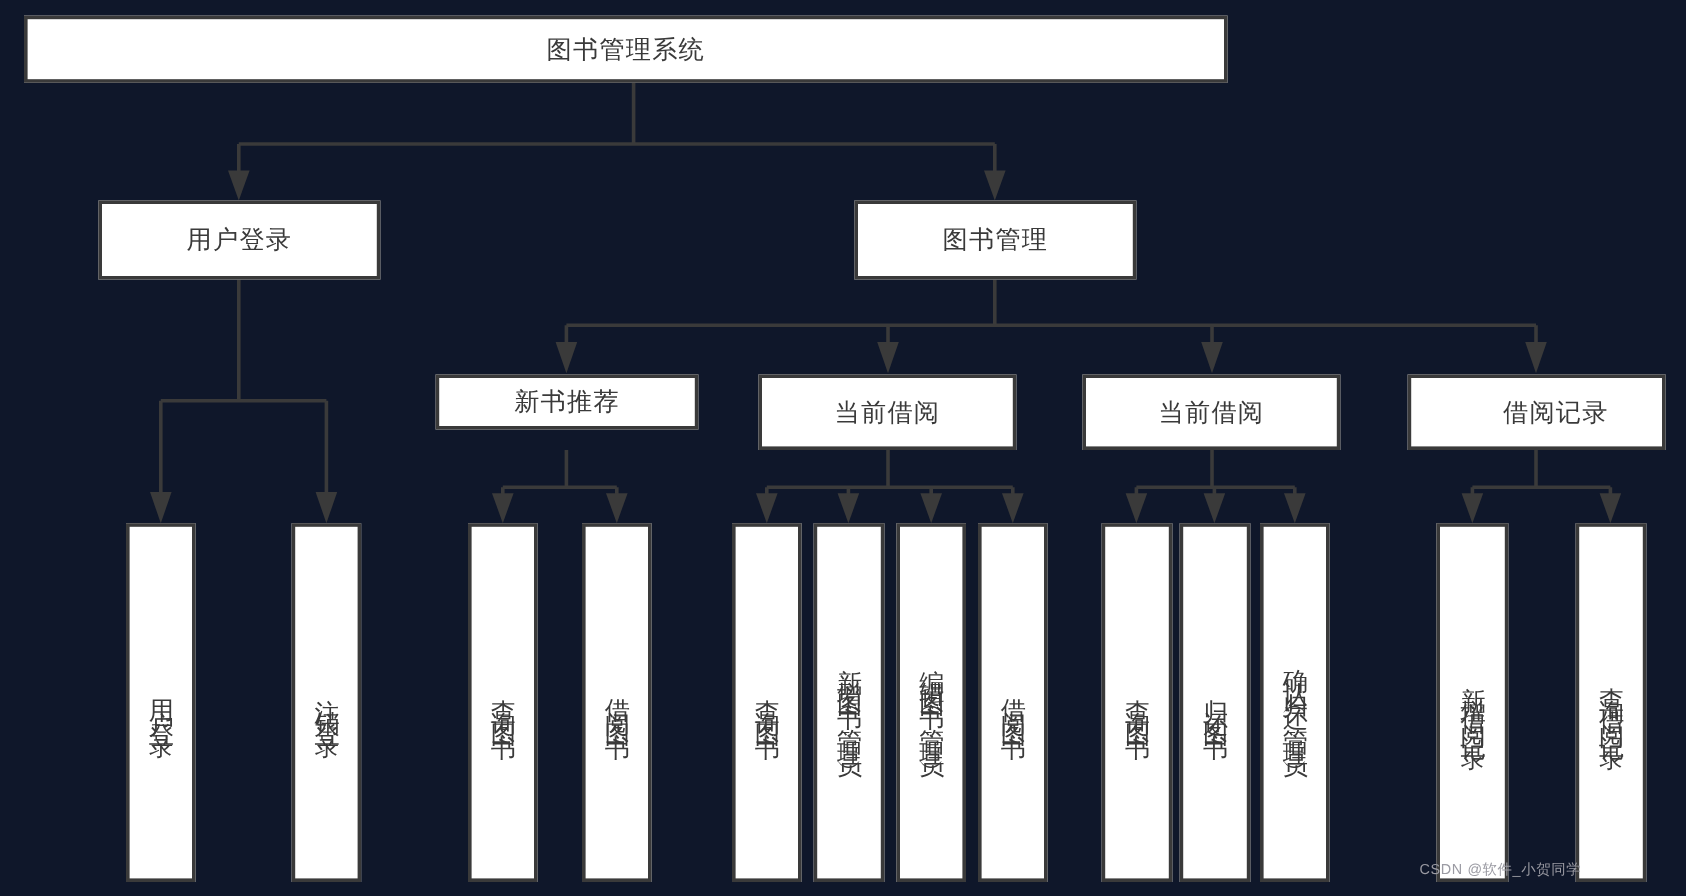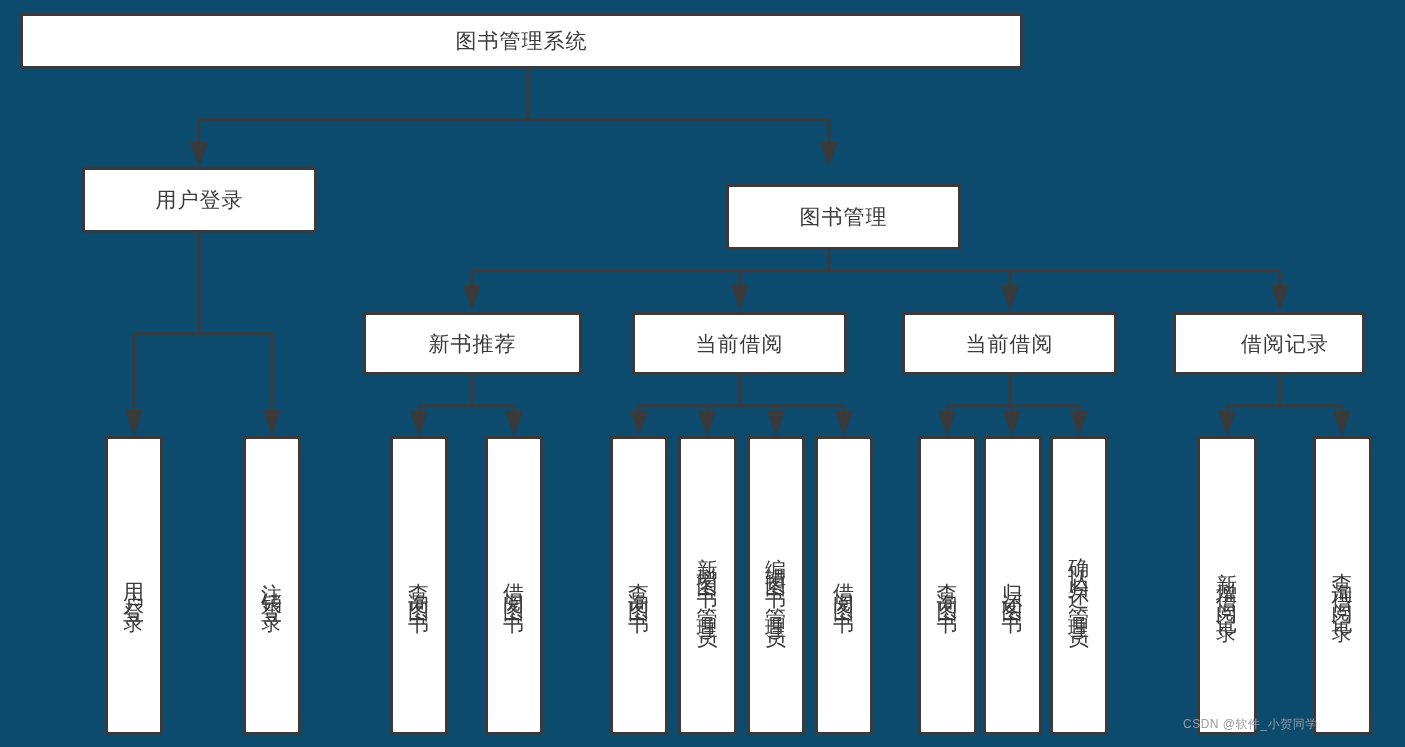--- a/index.html
+++ b/index.html
@@ -1,19 +1,19 @@
 <!DOCTYPE html>
 <html><head>
 <meta charset="utf-8">
 <style>
   html,body { margin:0; padding:0; background:#ffffff; }
   .stage {
     position:relative;
     width:1405px; height:747px;
-    background:#0c4a6e;
+    background:#0f172a;
     font-family:"Liberation Sans", sans-serif;
     color:#3a3a3a;
     overflow:hidden;
   }
   svg.wires { position:absolute; left:0; top:0; z-index:1; }
   .node {
     position:absolute;
     box-sizing:border-box;
     border:3px solid #3a3a3a;
     background:#ffffff;
@@ -97,34 +97,34 @@
     </g>
   </svg>
 
   <div class="node" style="left:20px; top:13px; width:1003px; height:56px;">
     <span class="h-label">图书管理系统</span>
   </div>
 
   <div class="node" style="left:82px; top:167px; width:235px; height:66px;">
     <span class="h-label">用户登录</span>
   </div>
-  <div class="node" style="left:712px; top:184px; width:235px; height:66px;margin-left:14px;">
+  <div class="node" style="left:712px; top:167px; width:235px; height:66px;">
     <span class="h-label">图书管理</span>
   </div>
 
-  <div class="node" style="left:363px; top:312px; width:219px; height:63px;">
+  <div class="node" style="left:363px; top:312px; width:219px; height:46px;">
     <span class="h-label">新书推荐</span>
   </div>
   <div class="node" style="left:632px; top:312px; width:215px; height:63px;">
     <span class="h-label">当前借阅</span>
   </div>
   <div class="node" style="left:902px; top:312px; width:215px; height:63px;align-items:center;">
     <span class="h-label">当前借阅</span>
   </div>
-  <div class="node" style="left:1173px; top:312px; width:192px; height:63px;padding-left:32px;">
+  <div class="node" style="left:1173px; top:312px; width:215px; height:63px;padding-left:32px;">
     <span class="h-label">借阅记录</span>
   </div>
 
   <div class="node" style="left:105px; top:436px; width:58px; height:299px;">
     <span class="v-label">用户登录</span>
   </div>
   <div class="node" style="left:243px; top:436px; width:58px; height:299px;">
     <span class="v-label">注销登录</span>
   </div>
 

